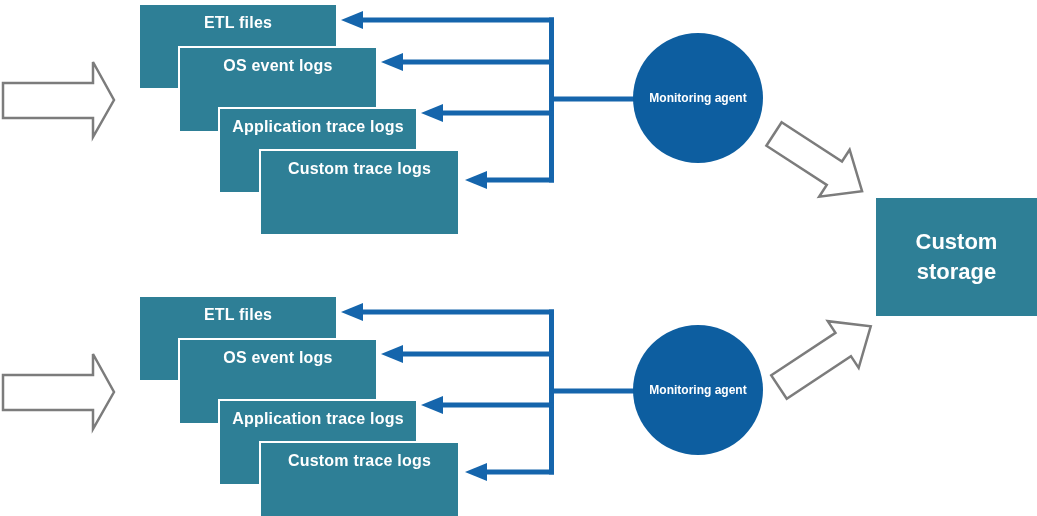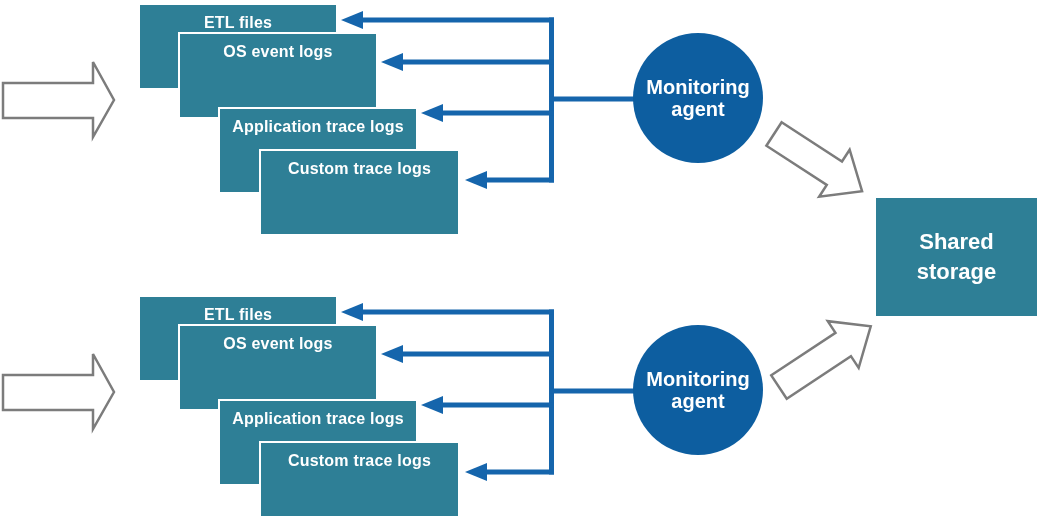--- a/index.html
+++ b/index.html
@@ -16,35 +16,35 @@
 
   .logbox {
     position:absolute; box-sizing:border-box;
     background: var(--box-teal, #2E7F96);
     border:2px solid #fff;
     color: var(--text-white, #fff);
     font-size:16px; font-weight:600; text-align:center;
     padding-top:9px; letter-spacing:0.2px;
   }
   .b1 { left:138px; top:3px;   width:200px; height:87px; }
-  .b2 { left:178px; top:32px;  width:200px; height:87px; }
+  .b2 { left:178px; top:46px;  width:200px; height:87px; }
   .b3 { left:218px; top:91px;  width:200px; height:87px;margin-top:16px; }
   .b4 { left:259px; top:135px; width:201px; height:87px;margin-top:14px; }
 
   .connectors { position:absolute; left:330px; top:0; }
   .blue-line { stroke: var(--arrow-blue, #1565AC); stroke-width:5; fill:none; }
   .blue-head { fill: var(--arrow-blue, #1565AC); stroke:none; }
 
   .agent {
     position:absolute; left:633px; top:33px; width:130px; height:130px;
     border-radius:50%;
     background: var(--agent-blue, #0D5EA0);
     display:flex; align-items:center; justify-content:center;
     color: var(--text-white, #fff);
-    font-size:20px; font-weight:600; line-height:22px; text-align:center;
+    font-size:12px; font-weight:600; line-height:22px; text-align:center;
   }
   .agent span { width:106px; display:inline-block; }
 
   .gray-shape {
     fill:#fff; stroke: var(--outline-gray, #7C7C7C);
     stroke-width:2.5; stroke-linejoin:miter;
   }
 
   .overlay { position:absolute; left:0; top:0; pointer-events:none; }
 
@@ -133,16 +133,16 @@
       <span>Monitoring agent</span>
     </div>
   </div>
 
   <svg class="overlay" width="1037" height="516">
     <polygon class="gray-shape" points="0,-14 72,-14 72,-28 105,0 72,28 72,14 0,14" transform="translate(774,134) rotate(33)"></polygon>
     <polygon class="gray-shape" points="0,-14 77,-14 77,-28 110,0 77,28 77,14 0,14" transform="translate(779,387) rotate(-33.5)"></polygon>
   </svg>
 
   <div class="storage">
-    <span>Shared storage</span>
+    <span>Custom storage</span>
   </div>
 
 </div>
 
 </body></html>

